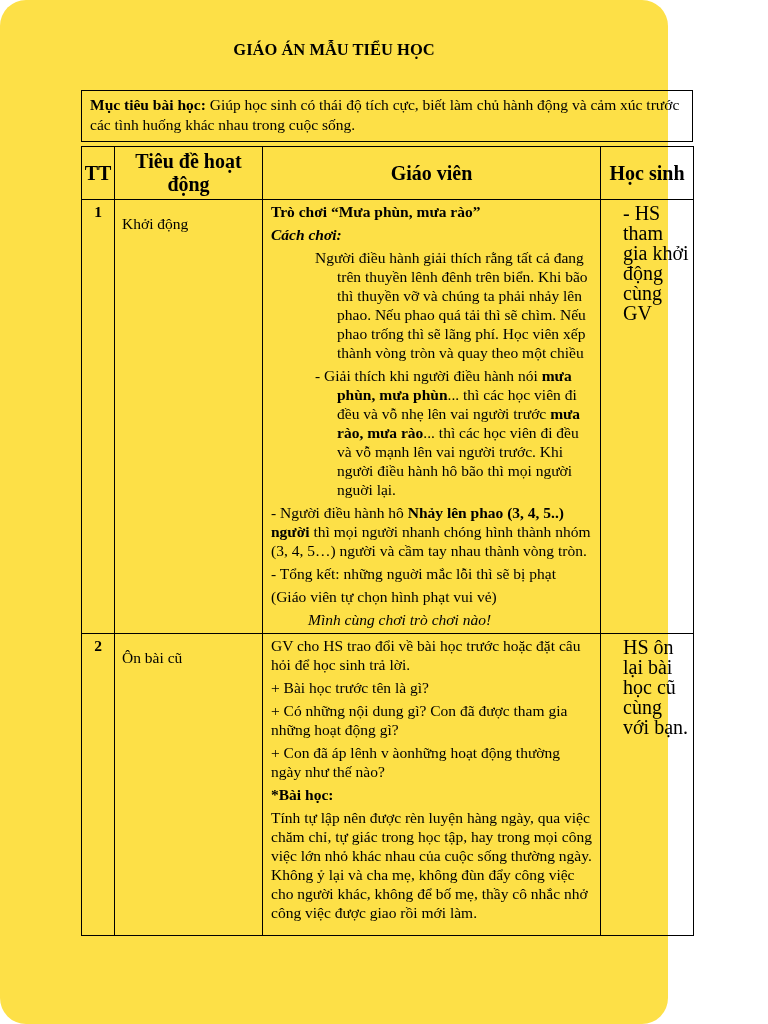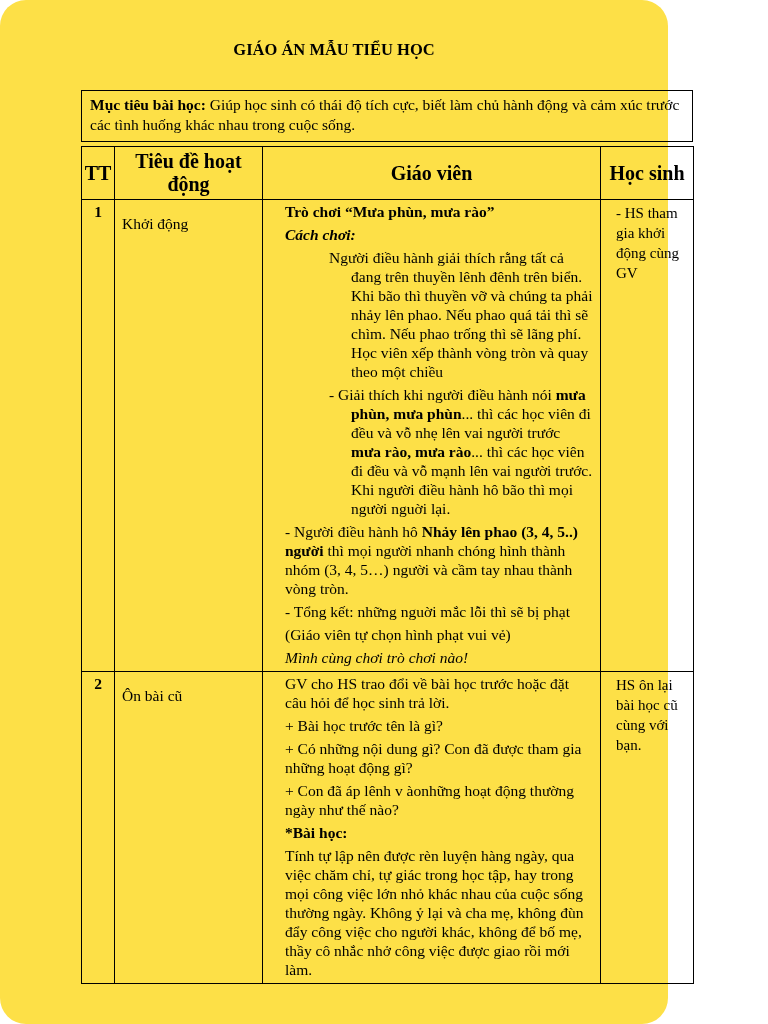--- a/index.html
+++ b/index.html
@@ -35,34 +35,34 @@
     box-sizing:border-box;
   }
   table.lesson thead th{
     font-size:20px;font-weight:bold;text-align:center;
     height:29px;padding:3px 2px;vertical-align:middle;
   }
   tbody tr:nth-child(1){height:411px;}
   tbody tr:nth-child(2){height:302px;}
   td.tt-cell{font-weight:bold;text-align:center;padding-top:3px;}
   td.act-cell{font-weight:normal;padding:15px 4px 0 7px;margin-top:48px;}
-  td.gv-cell{padding:2px 0 0 14px;}
+  td.gv-cell{padding:2px 0 0 0;}
   td.gv-cell p{
     margin:0 0 4px 0;
     line-height:19px;
     padding:0 6px 0 8px;
   }
   td.gv-cell p.hang{
     padding-left:30px;
     text-indent:-22px;
     margin-left:44px;
   }
   td.hs-cell{
-    padding:3px 3px 0 15px;
-    font-size:15px;line-height:20px;
+    padding:3px 3px 0 22px;
+    font-size:20px;line-height:20px;
   }
 </style>
 </head>
 <body>
 
 <div class="page">
 
   <div class="titles">
     <div>GIÁO ÁN MẪU TIỂU HỌC</div>
   </div>
@@ -93,21 +93,21 @@
             <td class="tt-cell">1</td>
             <td class="act-cell">Khởi động</td>
             <td class="gv-cell">
               <p><span style="font-weight: bold;">Trò chơi “Mưa phùn, mưa rào”</span></p>
               <p><span style="font-weight: bold; font-style: italic;">Cách chơi:</span></p>
               <p class="hang"><span>Người điều hành giải thích rằng tất cả đang trên thuyền lênh đênh trên biển. Khi bão thì thuyền vỡ và chúng ta phải nhảy lên phao. Nếu phao quá tải thì sẽ chìm. Nếu phao trống thì sẽ lãng phí. Học viên xếp thành vòng tròn và quay theo một chiều</span></p>
               <p class="hang"><span>- Giải thích khi người điều hành nói </span><span style="font-weight: bold;">mưa phùn, mưa phùn</span><span>... thì các học viên đi đều và vỗ nhẹ lên vai người trước </span><span style="font-weight: bold;">mưa rào, mưa rào</span><span>... thì các học viên đi đều và vỗ mạnh lên vai người trước. Khi người điều hành hô bão thì mọi người nguời lại.</span></p>
               <p><span>- Người điều hành hô </span><span style="font-weight: bold;">Nhảy lên phao (3, 4, 5..) người</span><span> thì mọi  người nhanh chóng hình thành nhóm (3, 4, 5…) người và cầm tay nhau thành vòng tròn.</span></p>
               <p><span>- Tổng kết: những nguời mắc lỗi thì sẽ bị phạt</span></p>
               <p><span>(Giáo viên tự chọn hình phạt vui vẻ)</span></p>
-              <p><span style="font-style: italic;">Mình cùng chơi trò chơi nào!</span></p>
+              <p><span style="font-style: italic; margin-left: 37px;">Mình cùng chơi trò chơi nào!</span></p>
             </td>
             <td class="hs-cell">- HS tham gia khởi động cùng GV</td>
           </tr>
           <tr>
             <td class="tt-cell">2</td>
             <td class="act-cell">Ôn bài cũ</td>
             <td class="gv-cell">
               <p><span>GV cho HS trao đổi về bài học trước hoặc  đặt câu hỏi để học sinh trả lời.</span></p>
               <p><span>+ Bài học trước tên là gì?</span></p>
               <p><span>+ Có những nội dung gì? Con đã được tham gia những hoạt động gì?</span></p>

